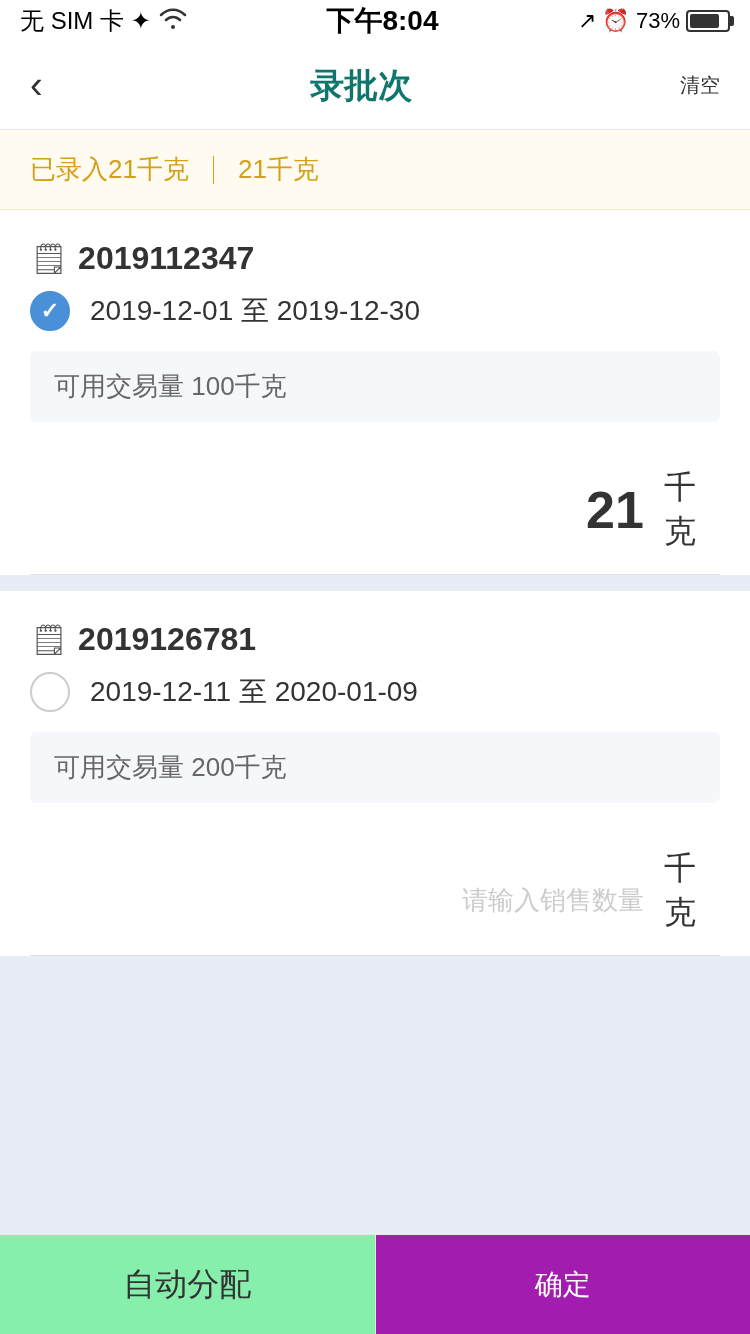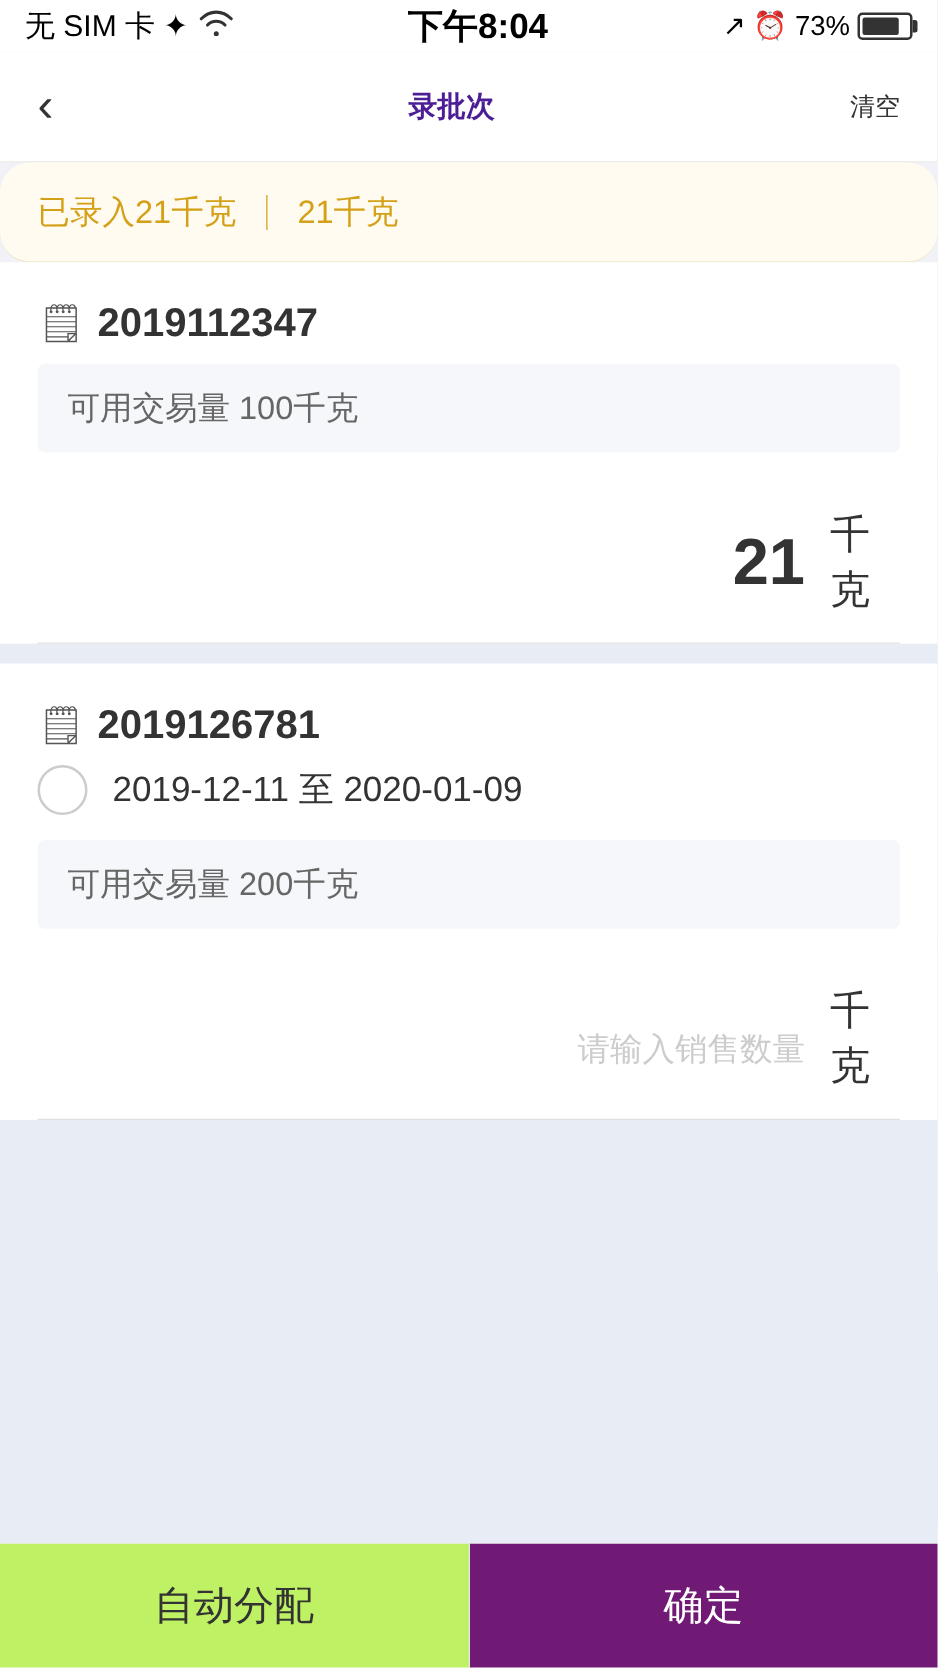--- a/index.html
+++ b/index.html
@@ -79,40 +79,39 @@
       justify-content: space-between;
       padding: 0 30px;
       border-bottom: 1px solid #e8e8e8;
     }
     .nav-back {
       font-size: 38px;
       color: #333;
       cursor: pointer;
     }
     .nav-title {
-      font-size: 23px;
+      font-size: 34px;
       font-weight: 600;
-      color: #4c1d95;
+      color: #0f766e;
     }
     .nav-clear {
       font-size: 20px;
       color: #333;
       cursor: pointer;
     }
 
     
     .summary-bar {
       width: 750px;
       background: #fffbf0;
       padding: 22px 30px;
       display: flex;
       align-items: center;
       gap: 24px;
       border-bottom: 1px solid #f0e8c8;
-      border-radius: 24px;
     }
     .summary-text {
       font-size: 26px;
       color: #d4a017;
     }
     .summary-divider {
       width: 1px;
       height: 28px;
       background: #d4a017;
     }
@@ -245,33 +244,33 @@
       background: #fff;
       border-top: 1px solid #e8e8e8;
     }
     .btn-auto {
       flex: 1;
       display: flex;
       align-items: center;
       justify-content: center;
       font-size: 32px;
       color: #333;
-      background: #bef264;
+      background: #86efac;
       border: none;
       cursor: pointer;
       border-right: 1px solid #e8e8e8;
     }
     .btn-confirm {
       flex: 1;
       display: flex;
       align-items: center;
       justify-content: center;
-      font-size: 32px;
+      font-size: 28px;
       color: #fff;
-      background: #701a75;
+      background: #a21caf;
       border: none;
       cursor: pointer;
     }
   </style>
 </head>
 <body>
 
 <div class="status-bar">
   <div class="status-left">
     <span>无 SIM 卡 ✦</span>
@@ -304,20 +303,24 @@
   <span class="summary-text">已录入21千克</span>
   <div class="summary-divider"></div>
   <span class="summary-amount">21千克</span>
 </div>
 
 <div class="content">
   <div class="batch-item">
     <div class="batch-id-row">
       <span class="batch-id-icon">🗒</span>
       <span class="batch-id-text">2019112347</span>
+    </div>
+    <div class="batch-date-row">
+      <div class="radio-circle checked"></div>
+      <span class="batch-date-text">2019-12-01 至 2019-12-30</span>
     </div>
     <div class="available-qty-box">可用交易量 100千克</div>
   </div>
   <div class="qty-input-row">
     <input class="qty-input" type="text" value="21" style="">
     <span class="qty-unit">千克</span>
   </div>
   <div class="input-underline"></div>
 </div>
 

